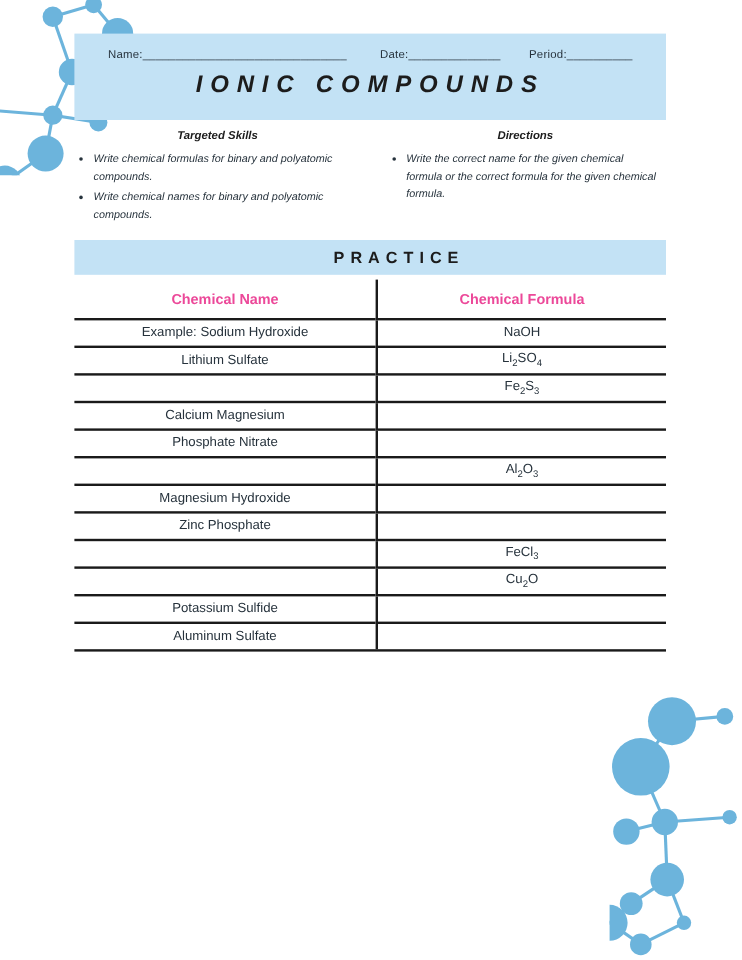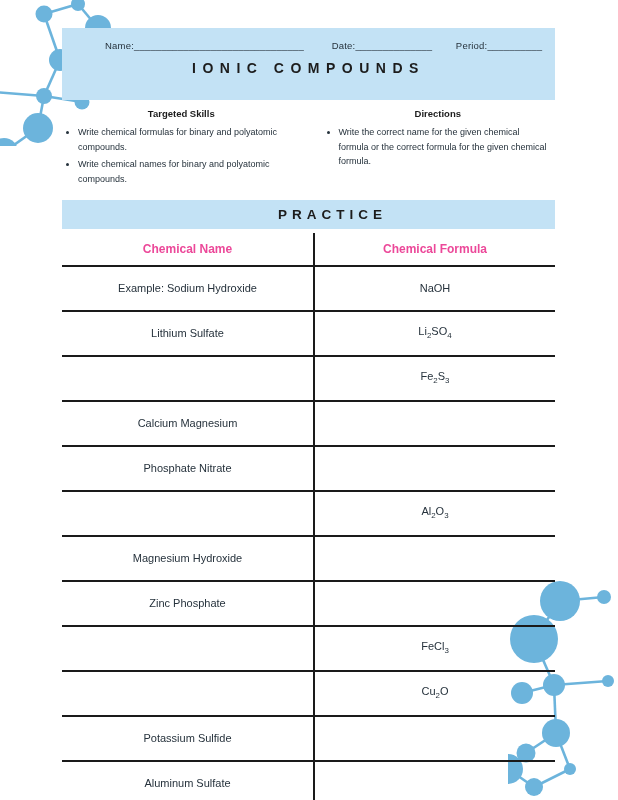--- a/index.html
+++ b/index.html
@@ -46,45 +46,45 @@
   .name-row {
     position: absolute;
     left: 28px;
     top: 12px;
     right: 12px;
     height: 18px;
     font-size: 9.5px;
     color: #26323c;
     letter-spacing: 0.2px;
     white-space: nowrap;
-    margin-left: 15px;
   }
   .name-row .field { display: inline-block; }
   .name-row .gap-date { display: inline-block; width: 22px; }
   .name-row .gap-period { display: inline-block; width: 18px; }
   .worksheet-title {
     position: absolute;
     left: 0; right: 0;
     top: 32px;
     text-align: center;
-    font-size: 14px;
+    font-size: 20px;
     font-weight: bold;
     letter-spacing: 6.5px;
     color: #1c1c1c;
+    font-style: italic;
   }
 
   
   .info-cols {
     position: absolute;
     left: 62px;
     top: 108px;
     width: 493px;
     display: flex;
   }
-  .info-col { width: 50%; padding-right: 8px; }
+  .info-col { width: 50%; padding-right: 8px; font-style: italic; }
   .info-col.right { padding-left: 14px; }
   .info-heading {
     text-align: center;
     font-size: 9.5px;
     font-weight: bold;
     margin: 0 0 6px 0;
     color: #1c1c1c;
   }
   .info-col.right .info-heading { margin-left: 6px; }
   .info-list {
@@ -132,21 +132,21 @@
     color: #26323c;
     padding: 0;
   }
   .ptable th {
     height: 33px;
     font-size: 12px;
     font-weight: bold;
     color: #ec4899;
     border-top: none;
   }
-  .ptable td { height: 45px; }
+  .ptable td { height: 23px; }
   .ptable th.col-formula,
   .ptable td.col-formula {
     border-left: 2.2px solid #1a1a1a;
   }
   .ptable tbody tr:last-child td {
     border-bottom: 2.2px solid #1a1a1a;
   }
   .cell-txt { display: block; line-height: 1; }
   sub { font-size: 0.72em; }
 </style>

